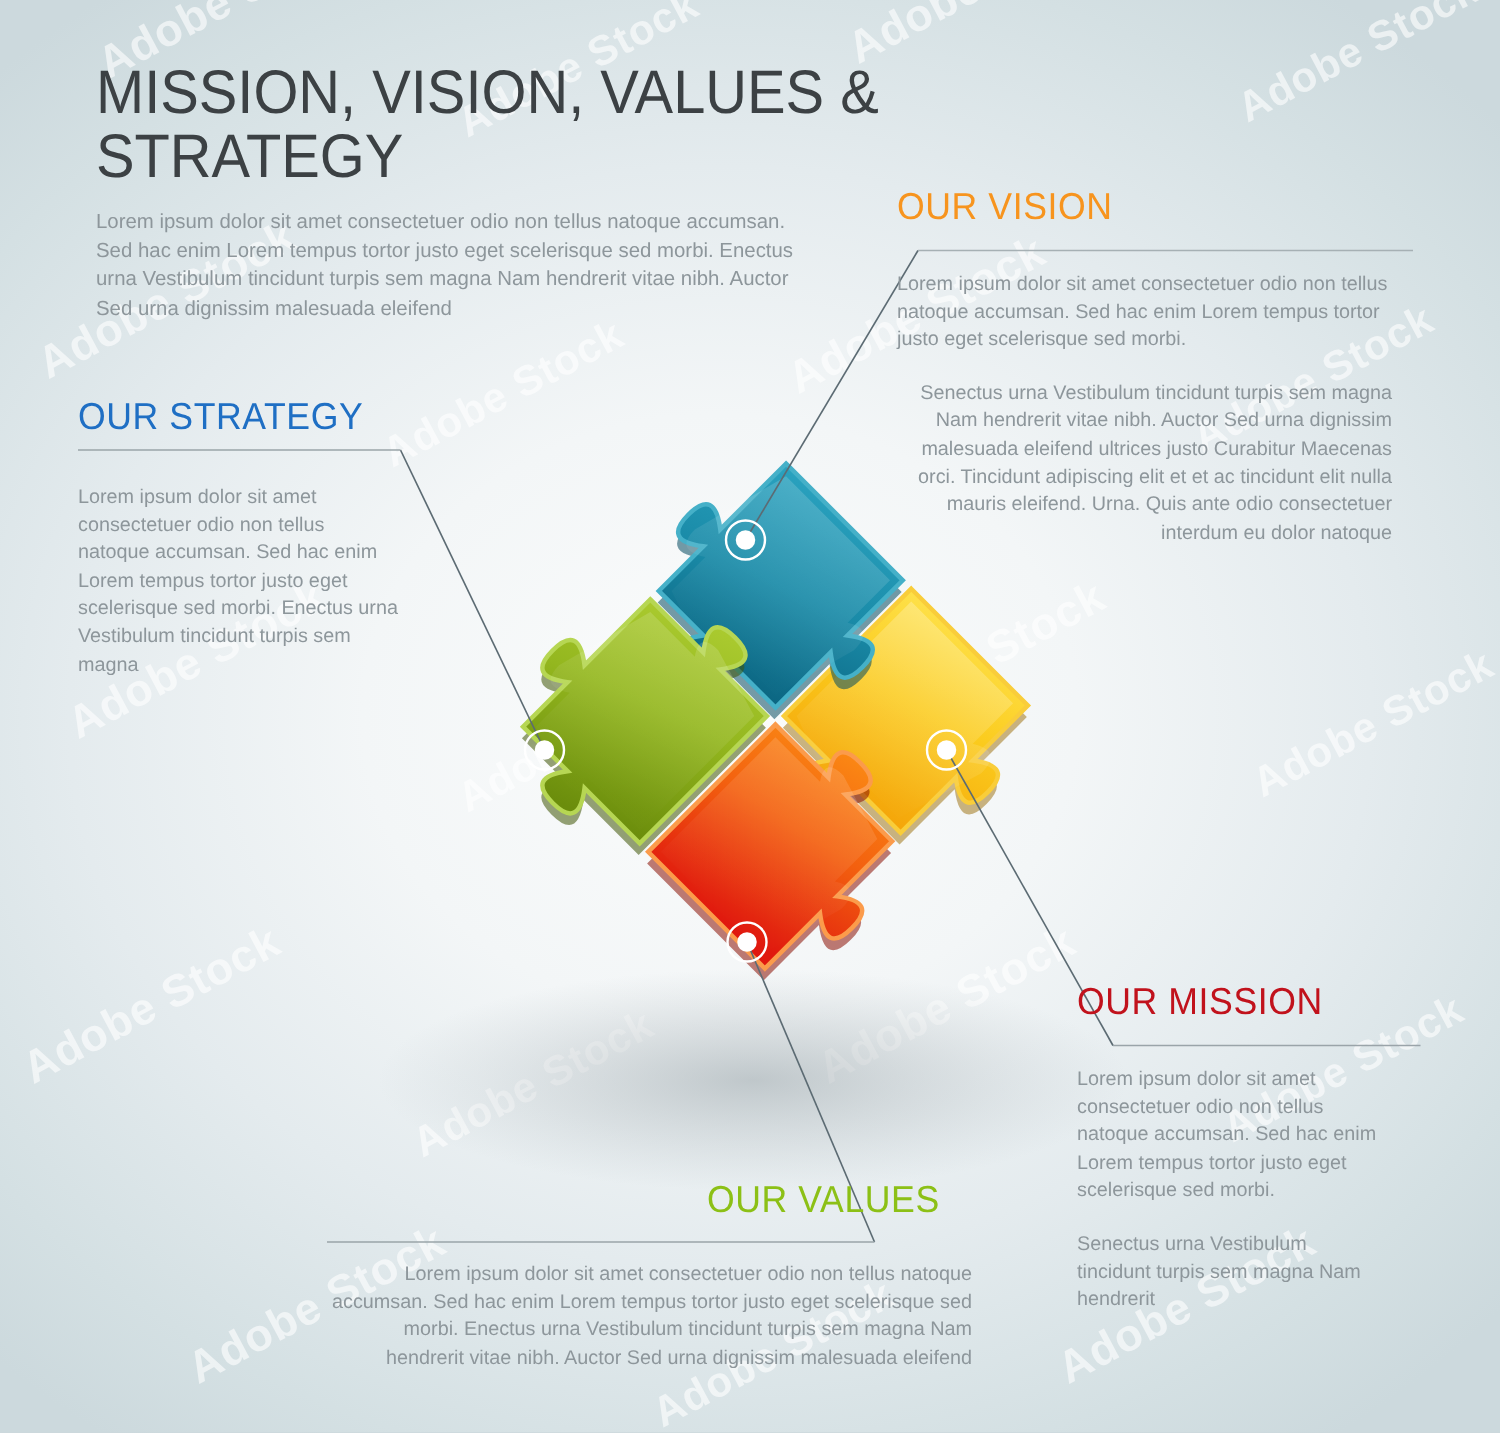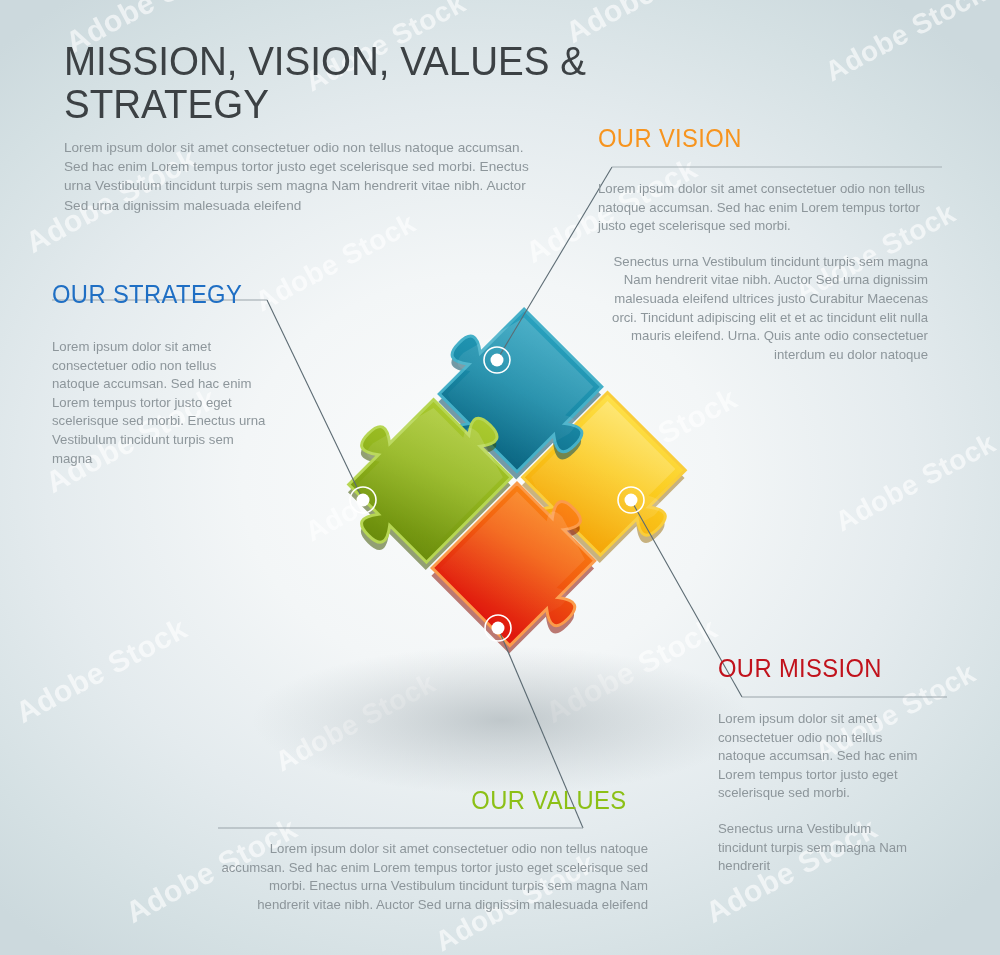--- a/index.html
+++ b/index.html
@@ -68,21 +68,21 @@
     color:#8d969b;
     margin-top:11px;
     font-family:"Liberation Sans", sans-serif;
   }
   .panel p + p { margin-top:17px; }
 
   #p-vision   { left:598px; top:126px; width:330px; }
   #p-vision h2 { color:#f7941e; }
   #p-vision .pv2 { text-align:right; }
 
-  #p-strategy { left:52px; top:282px; width:215px; }
+  #p-strategy { left:52px; top:266px; width:215px; }
   #p-strategy h2 { color:#1f6fc4; }
 
   #p-mission  { left:718px; top:656px; width:205px; }
   #p-mission h2 { color:#c1121c; }
   #p-mission h2 { transform: scaleX(.95); }
 
   #p-values   { left:218px; top:788px; width:430px;text-align:right; }
   #p-values h2 { color:#8cc016; }
 </style>
 </head>

